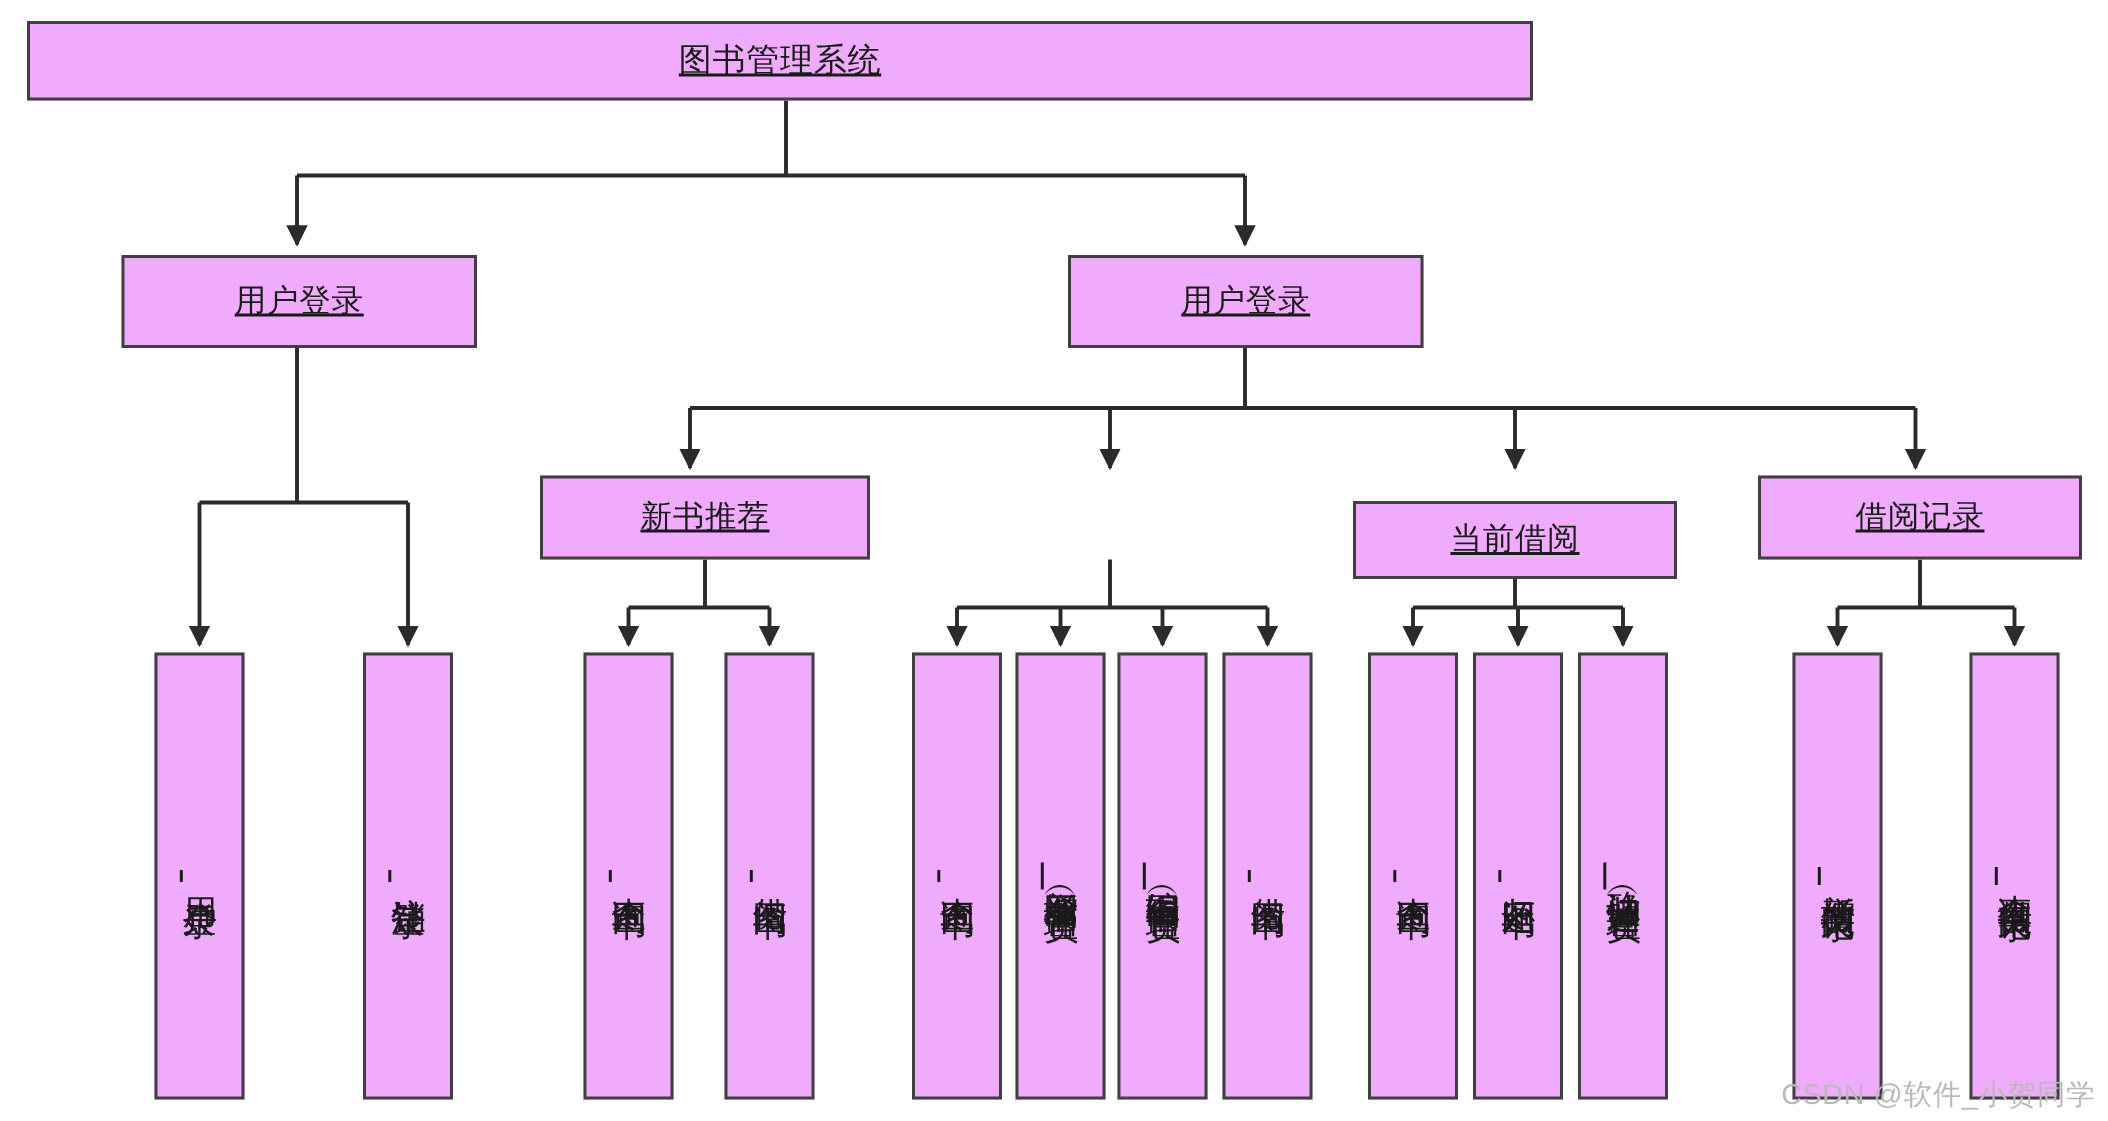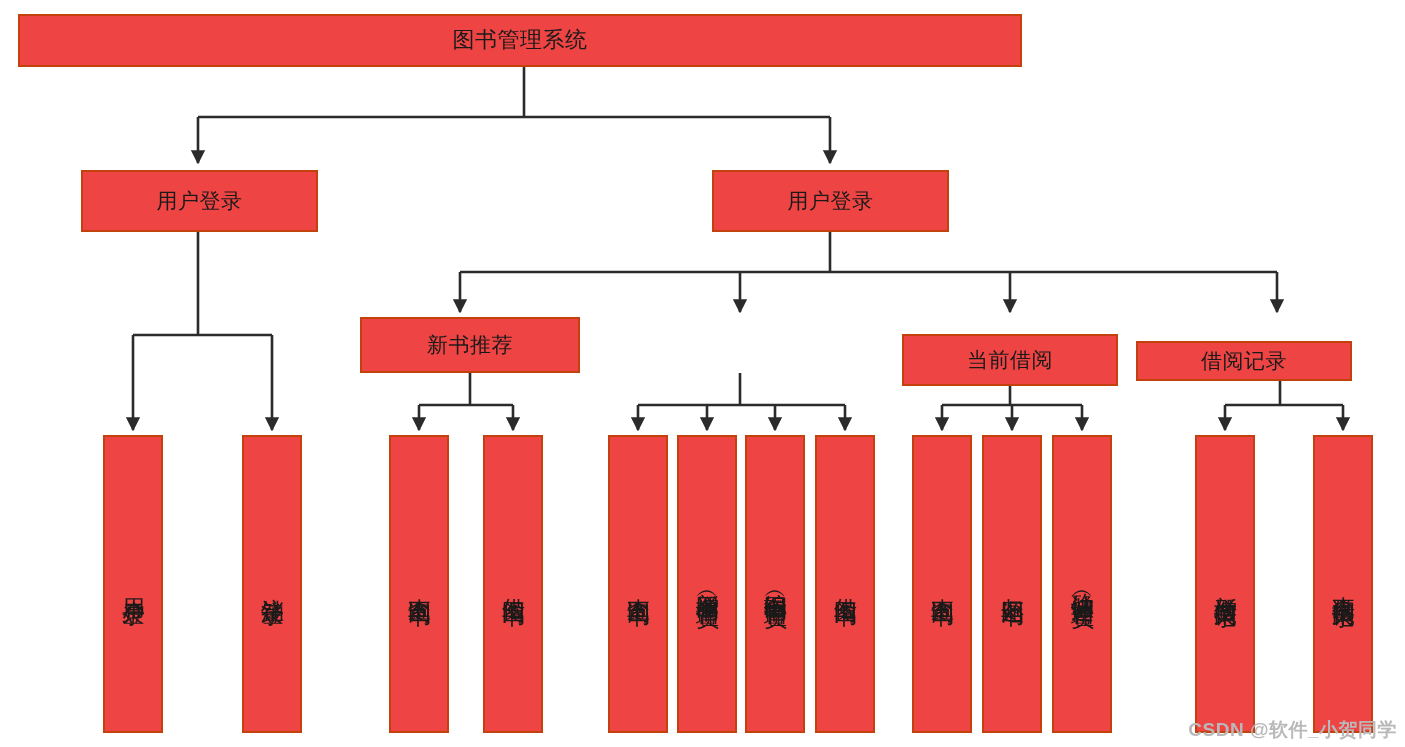--- a/index.html
+++ b/index.html
@@ -24,27 +24,28 @@
     top: 0;
     width: 1405px;
     height: 747px;
     pointer-events: none;
   }
 
   
   .node {
     position: absolute;
     box-sizing: border-box;
-    background: #ef4444;
-    border: 2px solid #c2410c;
+    background: #f0abfc;
+    border: 2px solid #404040;
     display: flex;
     align-items: center;
     justify-content: center;
     color: #1a1a1a;
     z-index: 2;
+    text-decoration: underline;
   }
   .node .label {
     display: block;
     text-align: center;
     letter-spacing: 0.5px;
   }
 
   
   .h-node .label {
     writing-mode: horizontal-tb;
@@ -72,21 +73,20 @@
   
   #watermark {
     position: absolute;
     right: 8px;
     bottom: 4px;
     font-size: 19px;
     color: #b9b9b9;
     white-space: nowrap;
     z-index: 3;
     letter-spacing: 0.5px;
-    font-weight: bold;
   }
 </style>
 </head>
 <body>
 
 <div id="canvas">
 
   <svg id="edges" viewBox="0 0 1405 747" width="1405" height="747" xmlns="http://www.w3.org/2000/svg">
     <defs>
       <marker id="arrow" viewBox="0 0 10 10" refX="9" refY="5" markerWidth="5.5" markerHeight="5.5" orient="auto-start-reverse">
@@ -151,21 +151,21 @@
 
   <div class="node h-node" style="left:360px; top:317px; width:220px; height:56px;">
     <span class="label">新书推荐</span>
   </div>
 
 
   <div class="node h-node" style="left:902px; top:302px; width:216px; height:52px;margin-top:32px;">
     <span class="label">当前借阅</span>
   </div>
 
-  <div class="node h-node" style="left:1136px; top:317px; width:216px; height:40px;margin-top:24px;">
+  <div class="node h-node" style="left:1172px; top:317px; width:216px; height:56px;">
     <span class="label">借阅记录</span>
   </div>
 
   <div class="node v-node" style="left:103px; top:435px; width:60px; height:298px;">
     <span class="label">用户登录</span>
   </div>
 
   <div class="node v-node" style="left:242px; top:435px; width:60px; height:298px;">
     <span class="label">注销登录</span>
   </div>

